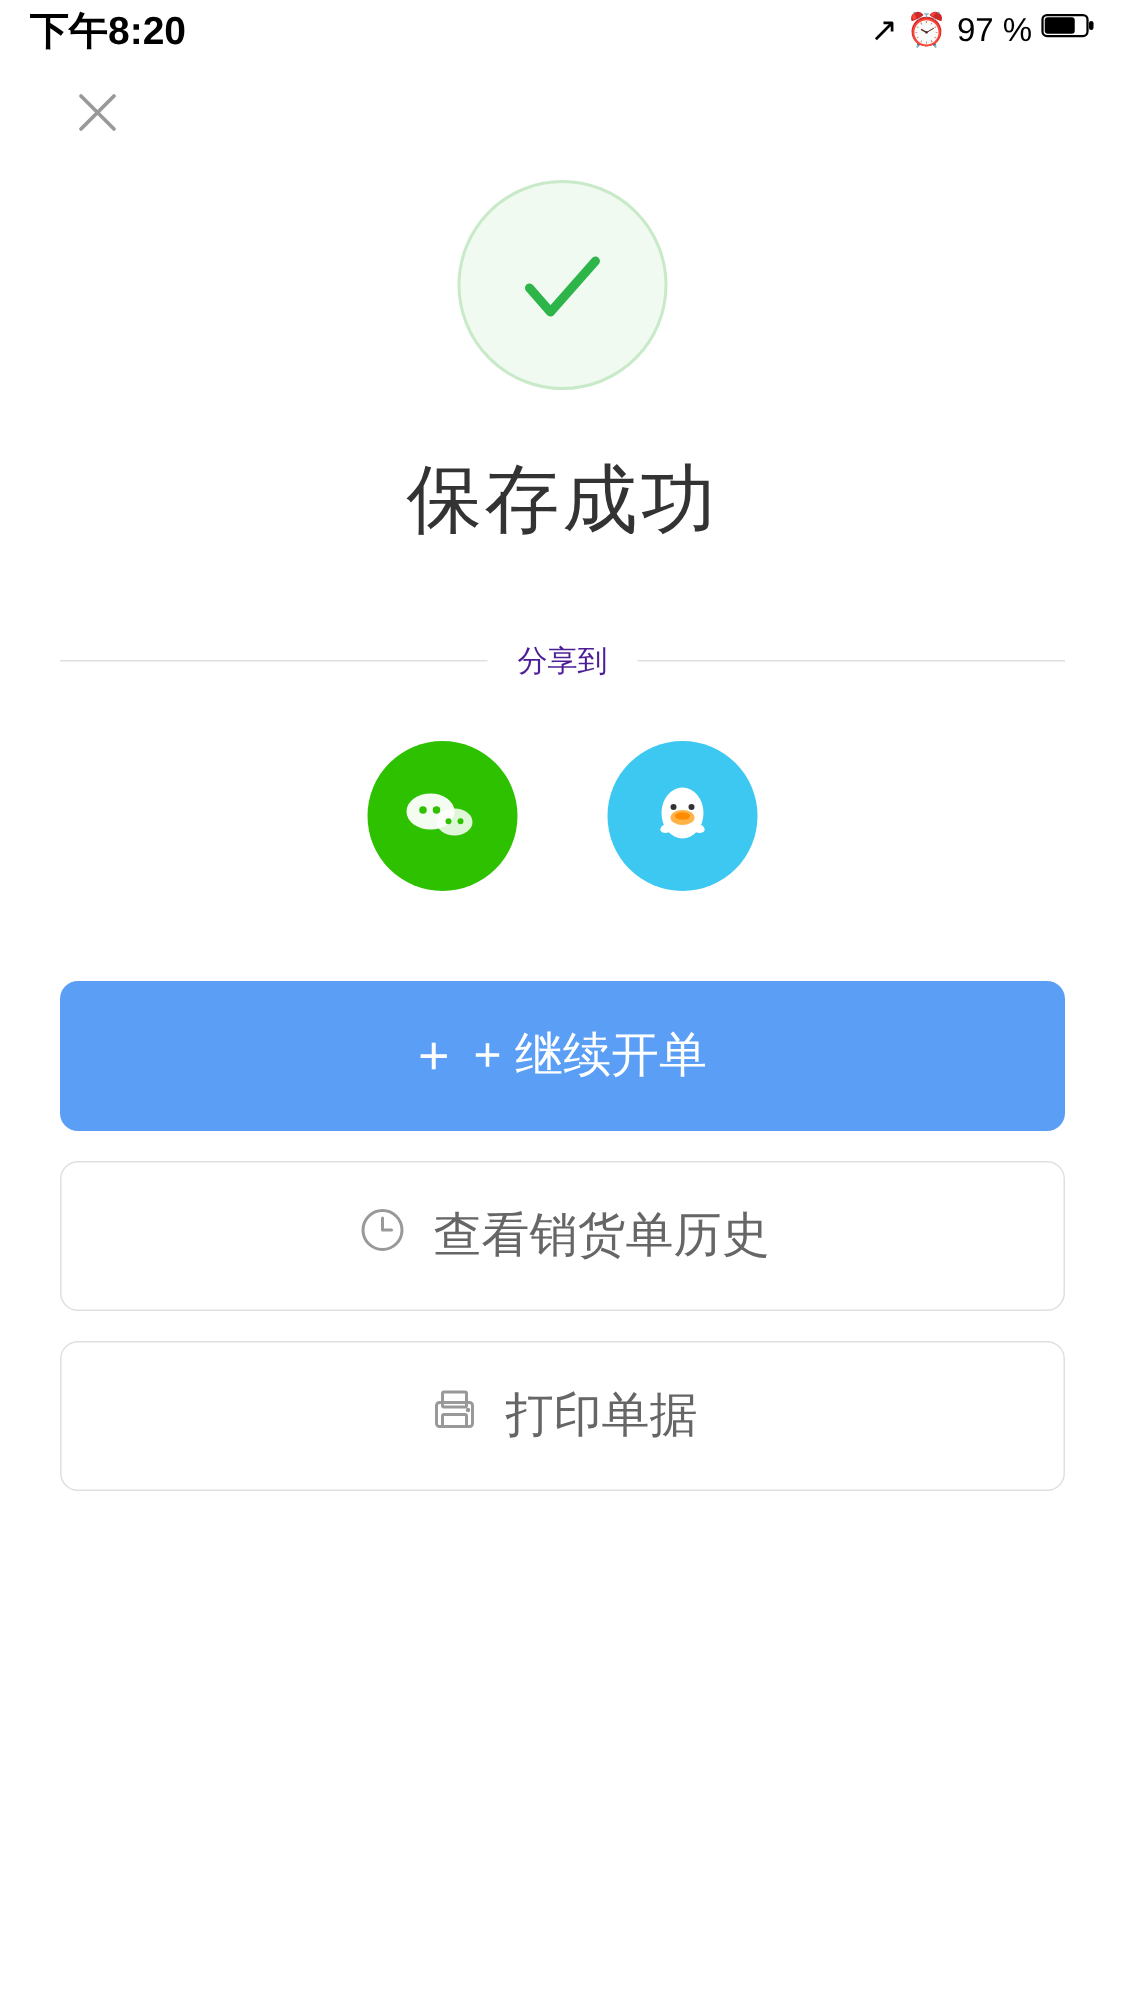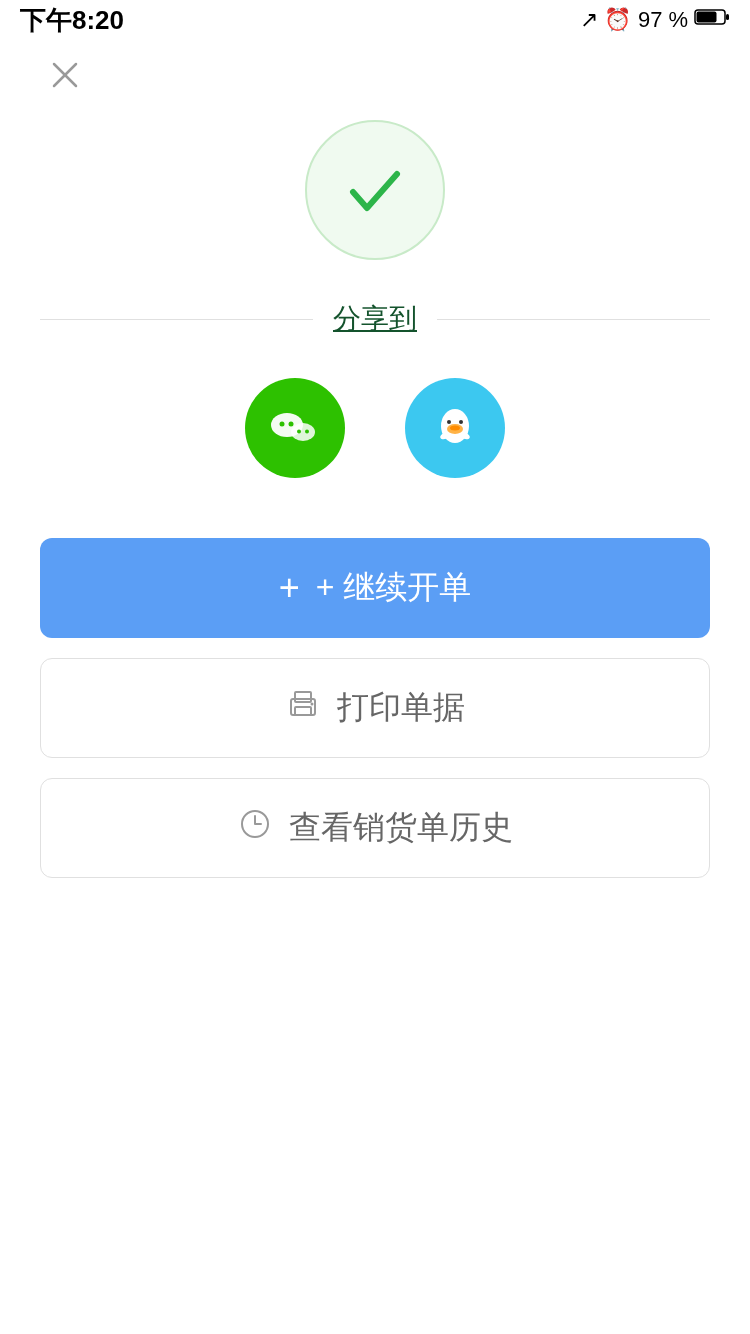--- a/index.html
+++ b/index.html
@@ -110,24 +110,23 @@
       align-items: center;
       padding: 0 40px;
       margin-bottom: 40px;
     }
     .divider-line {
       flex: 1;
       height: 1px;
       background: #e0e0e0;
     }
     .divider-text {
-      font-size: 28px;
-      color: #14532d;
+      font-size: 20px;
+      color: #4c1d95;
       padding: 0 20px;
-      text-decoration: underline;
     }
 
     
     .share-icons {
       display: flex;
       gap: 60px;
       align-items: center;
     }
     .share-icon-btn {
       width: 100px;
@@ -205,20 +204,21 @@
 </div>
 
 <div class="main-content">
 
   <div class="success-circle">
     <svg viewBox="0 0 72 72" fill="none">
       <polyline points="14,38 28,54 58,20" stroke="#2db54a" stroke-width="6" stroke-linecap="round" stroke-linejoin="round" fill="none"></polyline>
     </svg>
   </div>
 
+  <div class="success-title">保存成功</div>
 
   <div class="share-section">
     <div class="share-divider">
       <div class="divider-line"></div>
       <span class="divider-text">分享到</span>
       <div class="divider-line"></div>
     </div>
 
     <div class="share-icons">
 
@@ -254,33 +254,33 @@
   <div class="action-buttons">
 
     <button class="action-btn btn-primary">
       <span style="font-size:36px; font-weight:300;">+</span>
       <span style="font-size:32px;">+ 继续开单</span>
     </button>
 
     <button class="action-btn btn-secondary">
       <span>
         <svg width="36" height="36" viewBox="0 0 36 36" fill="none">
+          <circle cx="18" cy="18" r="13" stroke="#999" stroke-width="2" fill="none"></circle>
+          <polyline points="18,10 18,18 24,18" stroke="#999" stroke-width="2" stroke-linecap="round" stroke-linejoin="round"></polyline>
+        </svg>
+      </span>
+      <span>查看销货单历史</span>
+    </button>
+
+    <button class="action-btn btn-secondary">
+      <span>
+        <svg width="36" height="36" viewBox="0 0 36 36" fill="none">
           <rect x="6" y="13" width="24" height="16" rx="2" stroke="#999" stroke-width="2" fill="none"></rect>
           <rect x="10" y="6" width="16" height="10" rx="1" stroke="#999" stroke-width="2" fill="none"></rect>
           <rect x="10" y="21" width="16" height="8" rx="1" fill="none" stroke="#999" stroke-width="2"></rect>
           <circle cx="27" cy="18" r="1.5" fill="#999"></circle>
         </svg>
       </span>
       <span>打印单据</span>
     </button>
 
-    <button class="action-btn btn-secondary">
-      <span>
-        <svg width="36" height="36" viewBox="0 0 36 36" fill="none">
-          <circle cx="18" cy="18" r="13" stroke="#999" stroke-width="2" fill="none"></circle>
-          <polyline points="18,10 18,18 24,18" stroke="#999" stroke-width="2" stroke-linecap="round" stroke-linejoin="round"></polyline>
-        </svg>
-      </span>
-      <span>查看销货单历史</span>
-    </button>
-
   </div>
 </div>
 
 </body></html>

